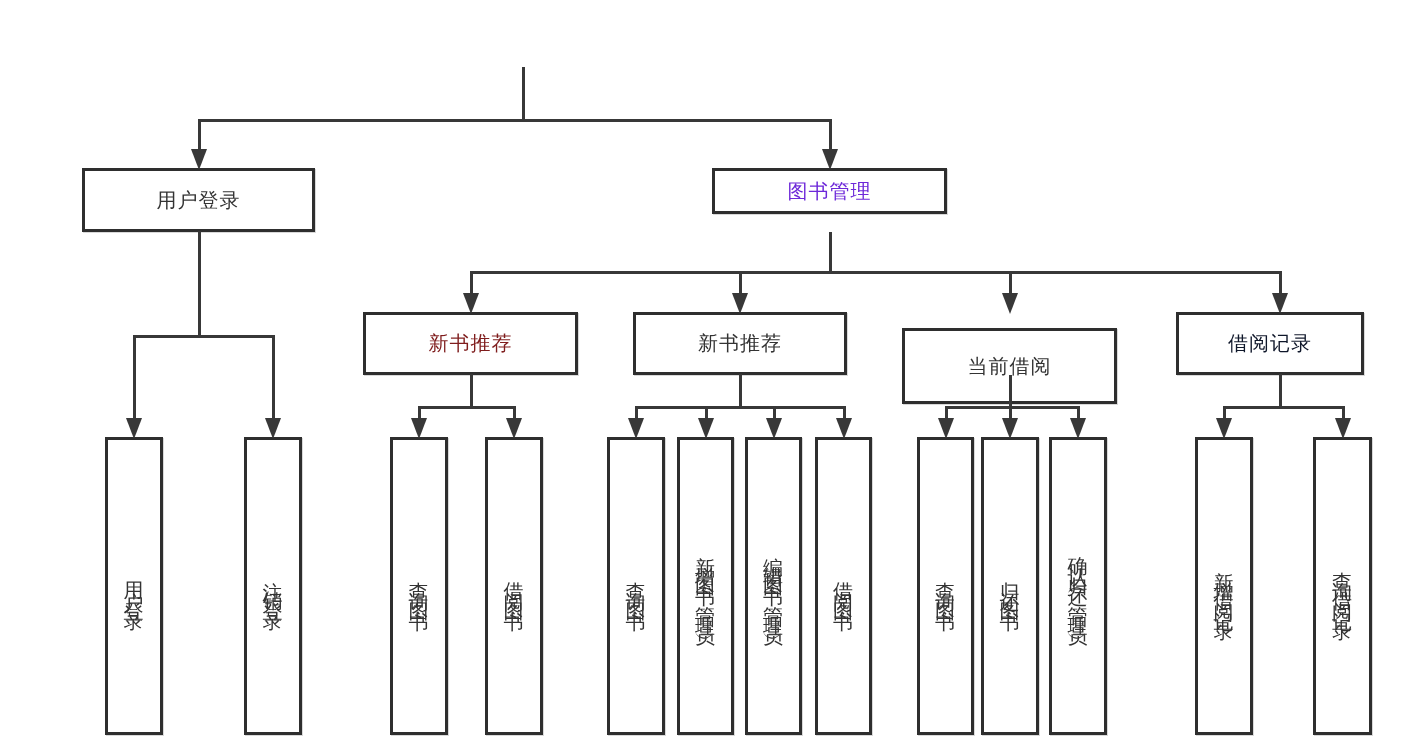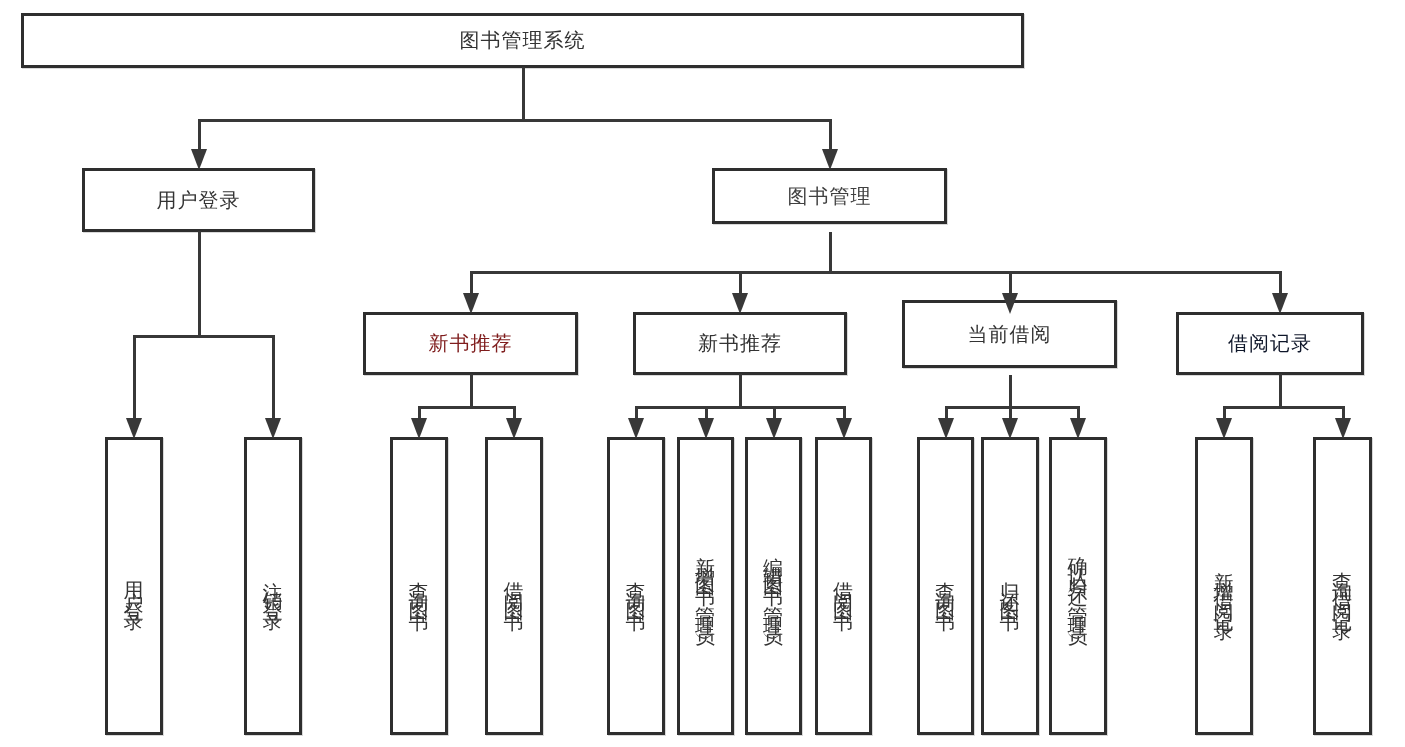--- a/index.html
+++ b/index.html
@@ -55,36 +55,33 @@
     color:#9c9c9c;
     text-shadow:1px 1px 0 rgba(255,255,255,0.9), -1px 0 0 rgba(252,85,49,0.18);
     z-index:30;
     white-space:nowrap;
   }
 </style>
 </head>
 <body>
 
 <div id="stage" style="width: 1405px; height: 747px; background: rgb(255, 255, 255);">
-<div class="node h" style="left: 21px; top: 13px; width: 1003px; height: 55px; border-color: rgb(46, 46, 46); color: rgb(51, 51, 51);">
-      <span class="lbl">图书管理系统</span>
-    </div>
     <div class="node h" style="left: 82px; top: 168px; width: 233px; height: 64px; border-color: rgb(46, 46, 46); color: rgb(51, 51, 51);">
       <span class="lbl">用户登录</span>
     </div>
-    <div class="node h" style="left: 712px; top: 168px; width: 235px; height: 56px; border-color: rgb(46, 46, 46); color: #404040;">
+    <div class="node h" style="left: 712px; top: 168px; width: 235px; height: 46px; border-color: rgb(46, 46, 46); color: #6d28d9;">
       <span class="lbl">图书管理</span>
     </div>
     <div class="node h" style="left: 363px; top: 312px; width: 215px; height: 63px; border-color: rgb(46, 46, 46); color: #7f1d1d;">
       <span class="lbl">新书推荐</span>
     </div>
     <div class="node h" style="left: 633px; top: 312px; width: 214px; height: 63px; border-color: rgb(46, 46, 46); color: rgb(51, 51, 51);">
       <span class="lbl">新书推荐</span>
     </div>
-    <div class="node h" style="left: 902px; top: 300px; width: 215px; height: 68px; border-color: rgb(46, 46, 46); color: rgb(51, 51, 51);">
+    <div class="node h" style="left: 902px; top: 328px; width: 215px; height: 76px; border-color: rgb(46, 46, 46); color: rgb(51, 51, 51);">
       <span class="lbl">当前借阅</span>
     </div>
     <div class="node h" style="left: 1176px; top: 312px; width: 188px; height: 63px; border-color: rgb(46, 46, 46); color: #0f172a;">
       <span class="lbl">借阅记录</span>
     </div>
     <div class="node v" style="left: 105px; top: 437px; width: 58px; height: 298px; border-color: rgb(46, 46, 46); color: rgb(51, 51, 51);">
       <span class="lbl">用户登录</span>
     </div>
     <div class="node v" style="left: 244px; top: 437px; width: 58px; height: 298px; border-color: rgb(46, 46, 46); color: rgb(51, 51, 51);">
       <span class="lbl">注销登录</span>

